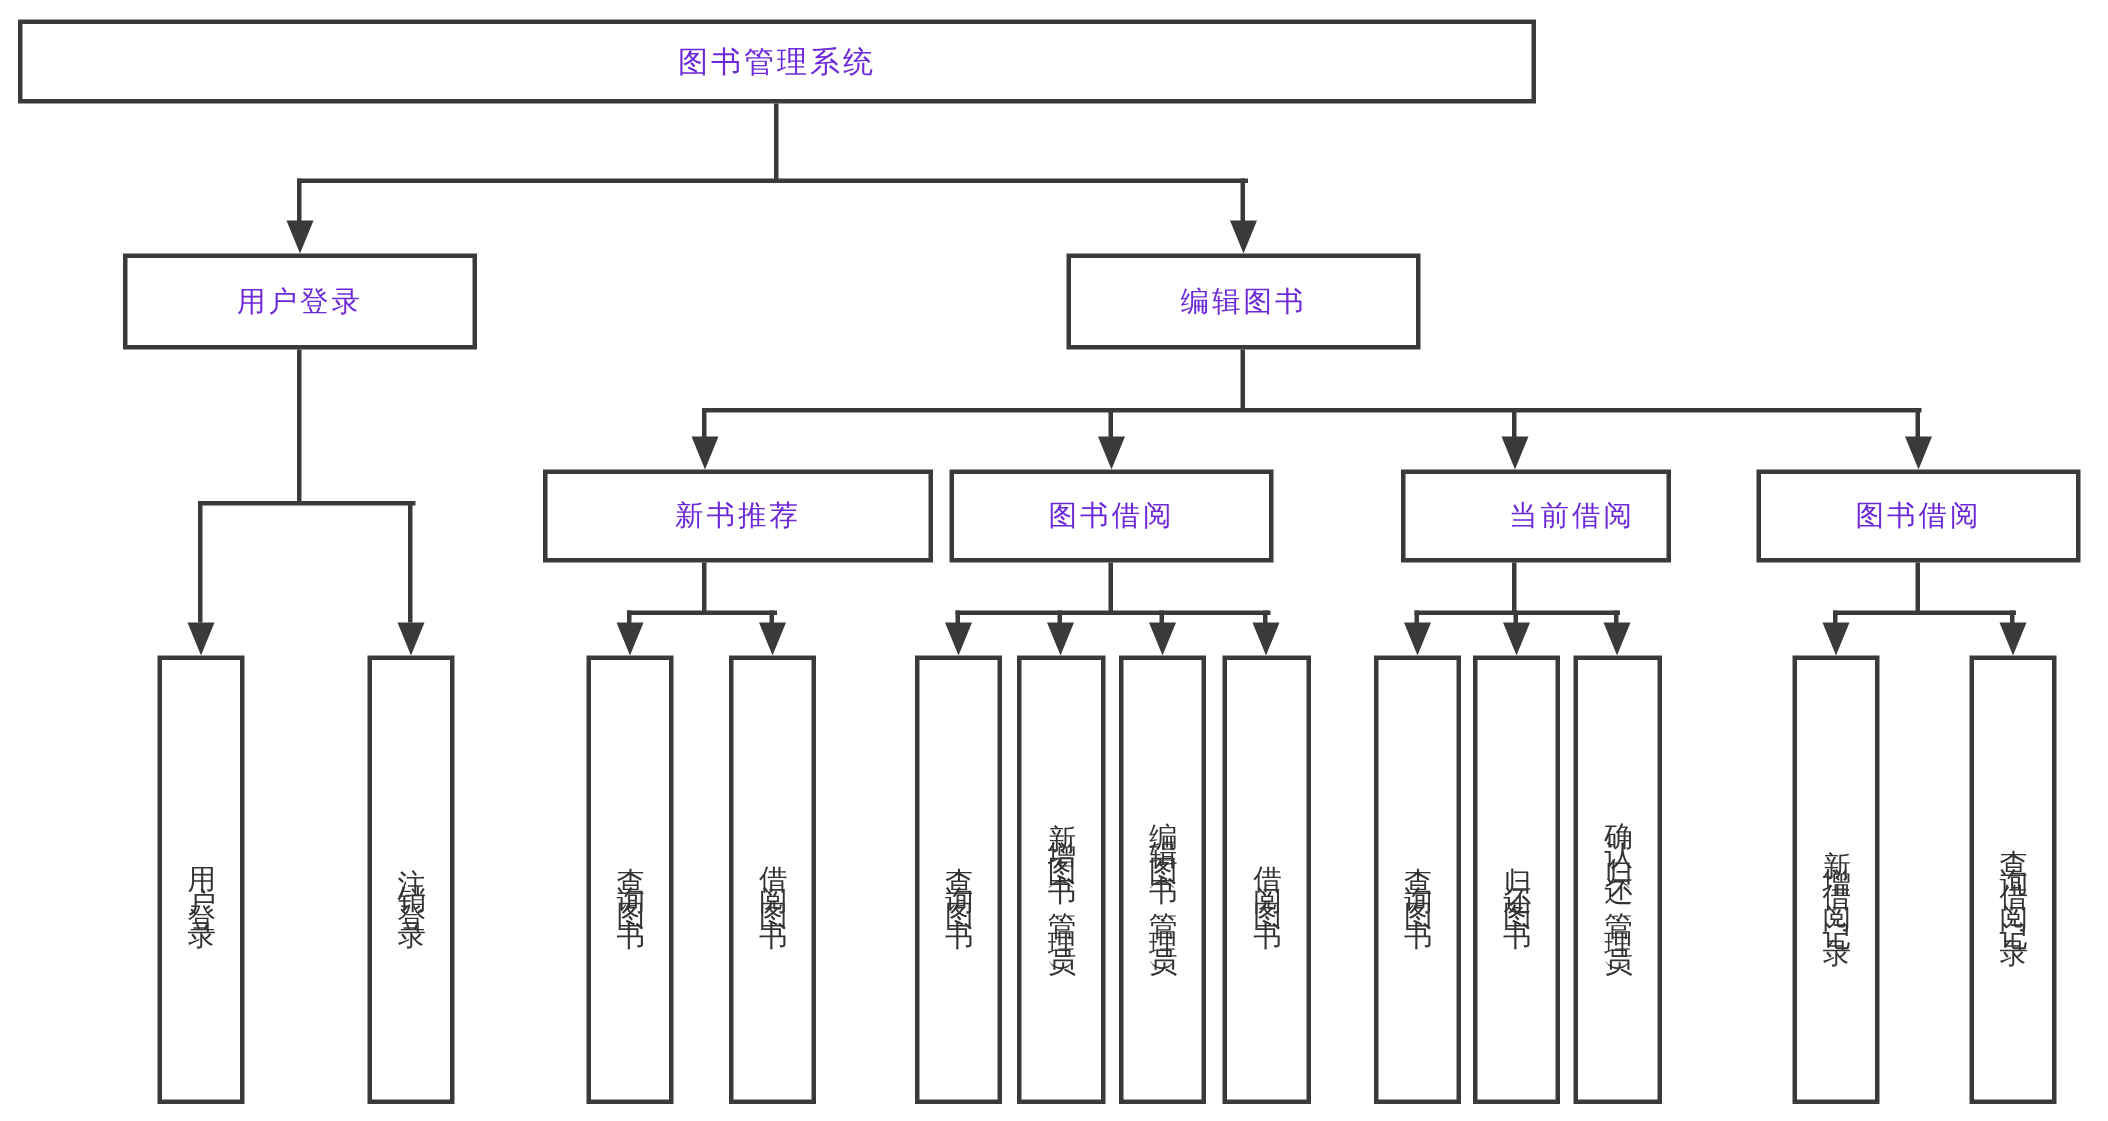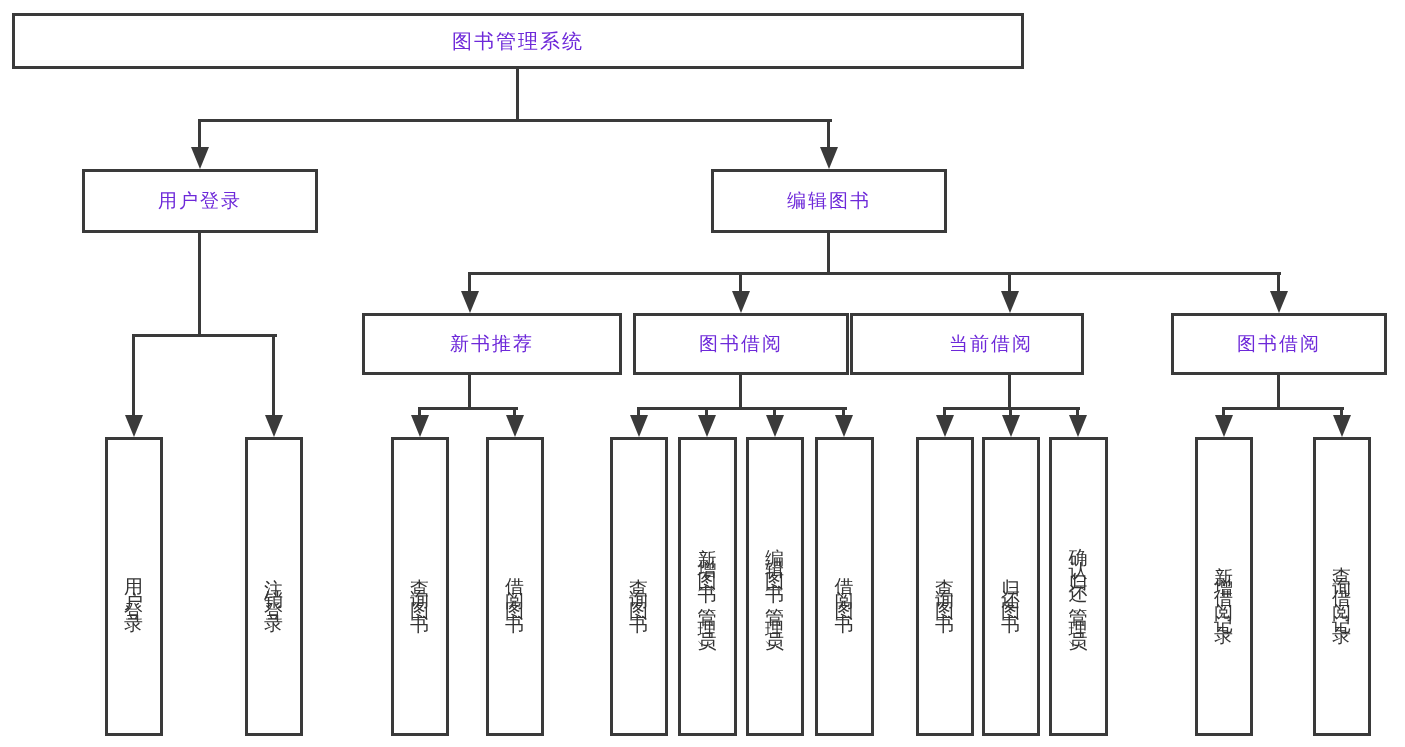--- a/index.html
+++ b/index.html
@@ -99,21 +99,21 @@
   <div class="arrow" style="left:1001px;top:291px;"></div>
   <div class="line" style="left:1277px;top:272px;width:3px;height:20px;"></div>
   <div class="arrow" style="left:1270px;top:291px;"></div>
 
   <div class="node" style="left:362px;top:313px;width:260px;height:62px;">
     <span class="hlabel">新书推荐</span>
   </div>
   <div class="node" style="left:633px;top:313px;width:216px;height:62px;">
     <span class="hlabel">图书借阅</span>
   </div>
-  <div class="node" style="left:850px;top:313px;width:234px;height:62px;padding-left:48px;">
+  <div class="node" style="left:934px;top:313px;width:180px;height:62px;padding-left:48px;">
     <span class="hlabel">当前借阅</span>
   </div>
   <div class="node" style="left:1171px;top:313px;width:216px;height:62px;">
     <span class="hlabel">图书借阅</span>
   </div>
 
   <div class="line" style="left:468px;top:375px;width:3px;height:34px;"></div>
   <div class="line" style="left:418px;top:407px;width:100px;height:3px;"></div>
   <div class="line" style="left:418px;top:407px;width:3px;height:11px;"></div>
   <div class="arrow" style="left:411px;top:415px;"></div>

